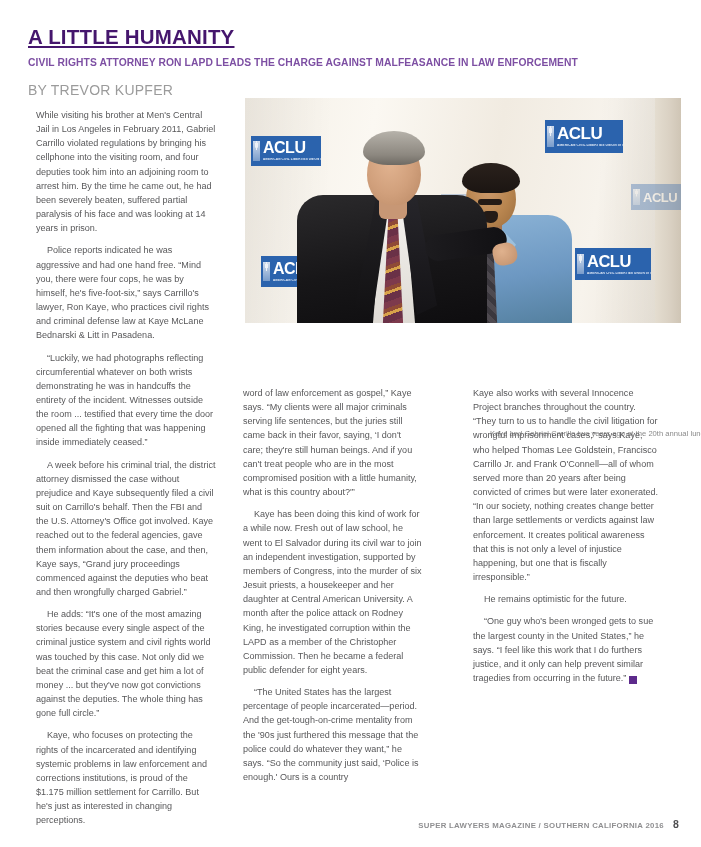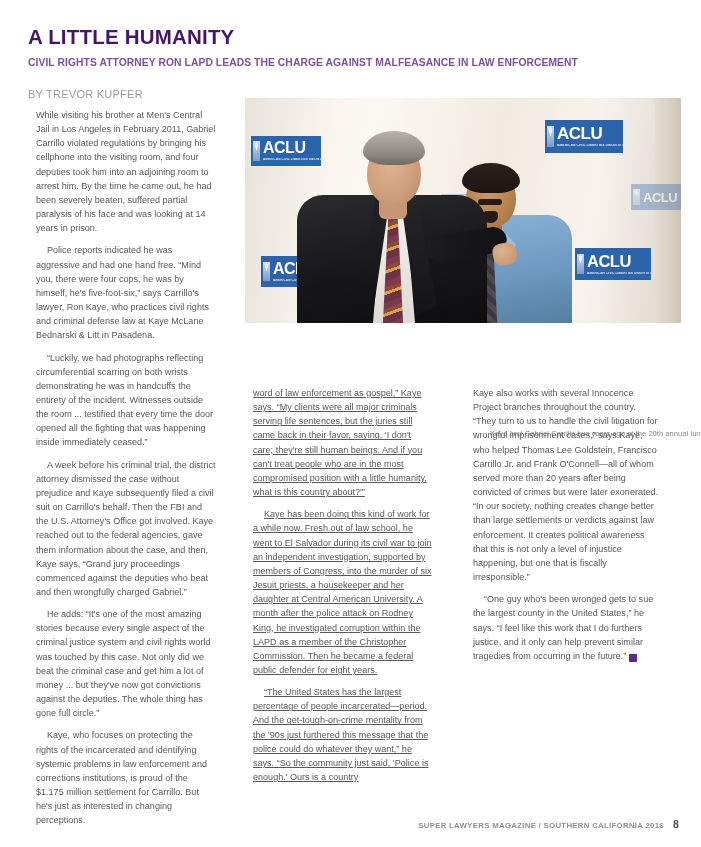--- a/index.html
+++ b/index.html
@@ -31,32 +31,33 @@
     top: 26px;
     width: 645px;
   }
   .headline {
     font-size: 20.5px;
     font-weight: bold;
     letter-spacing: 0.2px;
     color: #45166d;
     line-height: 1.05;
     margin: 0;
+    text-decoration: underline;
   }
   .subhead {
     margin-top: 9px;
     font-size: 10.3px;
     font-weight: bold;
     letter-spacing: 0.08px;
     color: #7d4fa3;
     line-height: 1.2;
   }
   .byline {
-    margin-top: 19px;
-    font-size: 11px;
+    margin-top: 13px;
+    font-size: 14px;
     font-weight: normal;
     letter-spacing: 0.25px;
     color: #9b9b9b;
   }
 
   
   .photo-block {
     position: absolute;
     left: 245px;
     top: 98px;
@@ -276,21 +277,21 @@
     font-size: 9.05px;
     line-height: 14.15px;
     color: #58585a;
     text-align: left;
     hyphens: none;
   }
   .col p { margin: 8px; }
   .col p + p { text-indent: 11px; }
 
   .col-1 { left: 0;    width: 196px; top: 0; }
-  .col-2 { left: 217px; width: 196px; top: 278px; text-decoration: underline; }
+  .col-2 { left: 207px; width: 196px; top: 278px; }
   .col-3 { left: 437px; width: 203px; top: 278px; }
 
   .sl-mark {
     display: inline-block;
     width: 8px; height: 8px;
     background: #5d2a8c;
     color: #fff;
     font-size: 6px;
     font-weight: bold;
     line-height: 8px;
@@ -405,34 +406,35 @@
         <div class="kaye-hand"></div>
       </div>
     </div>
     <div class="caption">Kaye and Gabriel Carrillo two years ago at the 20th annual luncheon of the ACLU of Southern California.</div>
   </div>
 
   <div class="columns">
     <div class="col col-1">
       <p>While visiting his brother at Men's Central Jail in Los Angeles in February 2011, Gabriel Carrillo violated regulations by bringing his cellphone into the visiting room, and four deputies took him into an adjoining room to arrest him. By the time he came out, he had been severely beaten, suffered partial paralysis of his face and was looking at 14 years in prison.</p>
       <p>Police reports indicated he was aggressive and had one hand free. “Mind you, there were four cops, he was by himself, he's five-foot-six,” says Carrillo's lawyer, Ron Kaye, who practices civil rights and criminal defense law at Kaye McLane Bednarski &amp; Litt in Pasadena.</p>
-      <p>“Luckily, we had photographs reflecting circumferential scarring on both wrists demonstrating he was in handcuffs the entirety of the incident. Witnesses outside the room ... testified that every time the door opened all the fighting that was happening inside immediately ceased.”</p>
+      <p>“Luckily, we had photographs reflecting circumferential whatever on both wrists demonstrating he was in handcuffs the entirety of the incident. Witnesses outside the room ... testified that every time the door opened all the fighting that was happening inside immediately ceased.”</p>
       <p>A week before his criminal trial, the district attorney dismissed the case without prejudice and Kaye subsequently filed a civil suit on Carrillo's behalf. Then the FBI and the U.S. Attorney's Office got involved. Kaye reached out to the federal agencies, gave them information about the case, and then, Kaye says, “Grand jury proceedings commenced against the deputies who beat and then wrongfully charged Gabriel.”</p>
       <p>He adds: “It's one of the most amazing stories because every single aspect of the criminal justice system and civil rights world was touched by this case. Not only did we beat the criminal case and get him a lot of money ... but they've now got convictions against the deputies. The whole thing has gone full circle.”</p>
       <p>Kaye, who focuses on protecting the rights of the incarcerated and identifying systemic problems in law enforcement and corrections institutions, is proud of the $1.175 million settlement for Carrillo. But he's just as interested in changing perceptions.</p>
     </div>
 
     <div class="col col-2">
       <p>word of law enforcement as gospel,” Kaye says. “My clients were all major criminals serving life sentences, but the juries still came back in their favor, saying, ‘I don't care; they're still human beings. And if you can't treat people who are in the most compromised position with a little humanity, what is this country about?'”</p>
       <p>Kaye has been doing this kind of work for a while now. Fresh out of law school, he went to El Salvador during its civil war to join an independent investigation, supported by members of Congress, into the murder of six Jesuit priests, a housekeeper and her daughter at Central American University. A month after the police attack on Rodney King, he investigated corruption within the LAPD as a member of the Christopher Commission. Then he became a federal public defender for eight years.</p>
       <p>“The United States has the largest percentage of people incarcerated—period. And the get-tough-on-crime mentality from the '90s just furthered this message that the police could do whatever they want,” he says. “So the community just said, ‘Police is enough.' Ours is a country</p>
     </div>
 
     <div class="col col-3">
       <p>Kaye also works with several Innocence Project branches throughout the country. “They turn to us to handle the civil litigation for wrongful imprisonment cases,” says Kaye, who helped Thomas Lee Goldstein, Francisco Carrillo Jr. and Frank O'Connell—all of whom served more than 20 years after being convicted of crimes but were later exonerated. “In our society, nothing creates change better than large settlements or verdicts against law enforcement. It creates political awareness that this is not only a level of injustice happening, but one that is fiscally irresponsible.”</p>
+      <p>He remains optimistic for the future.</p>
       <p><span>“One guy who's been wronged gets to sue the largest county in the United States,” he says. “I feel like this work that I do furthers justice, and it only can help prevent similar tragedies from occurring in the future.”</span><span class="sl-mark">SL</span></p>
     </div>
   </div>
 
   <div class="footer">
     <span class="footer-text">SUPER LAWYERS MAGAZINE / SOUTHERN CALIFORNIA 2016</span>
     <span class="footer-page">8</span>
   </div>
 
 </div>

